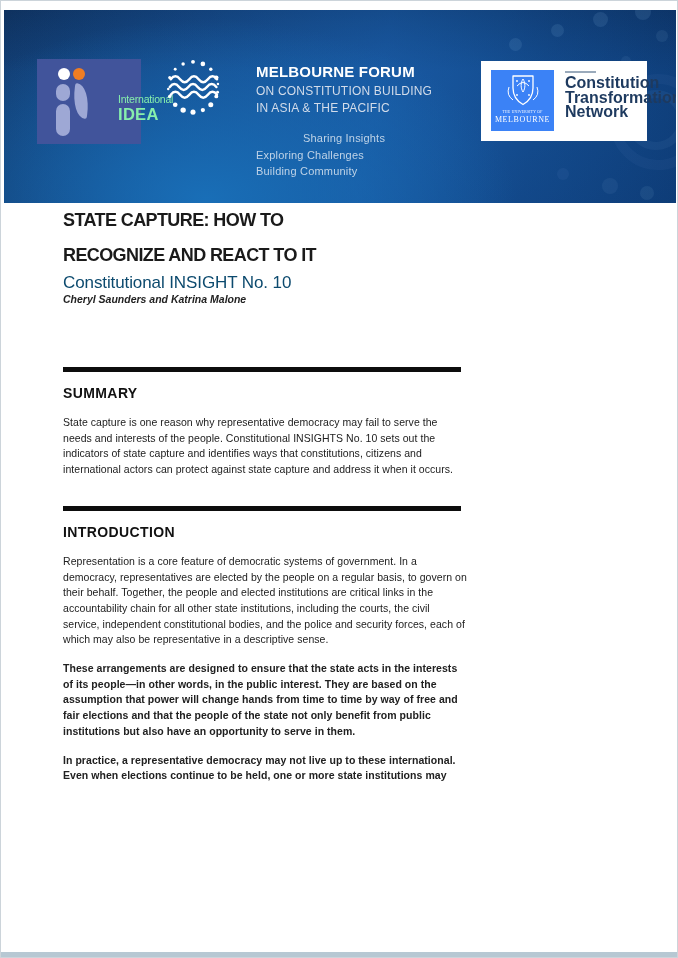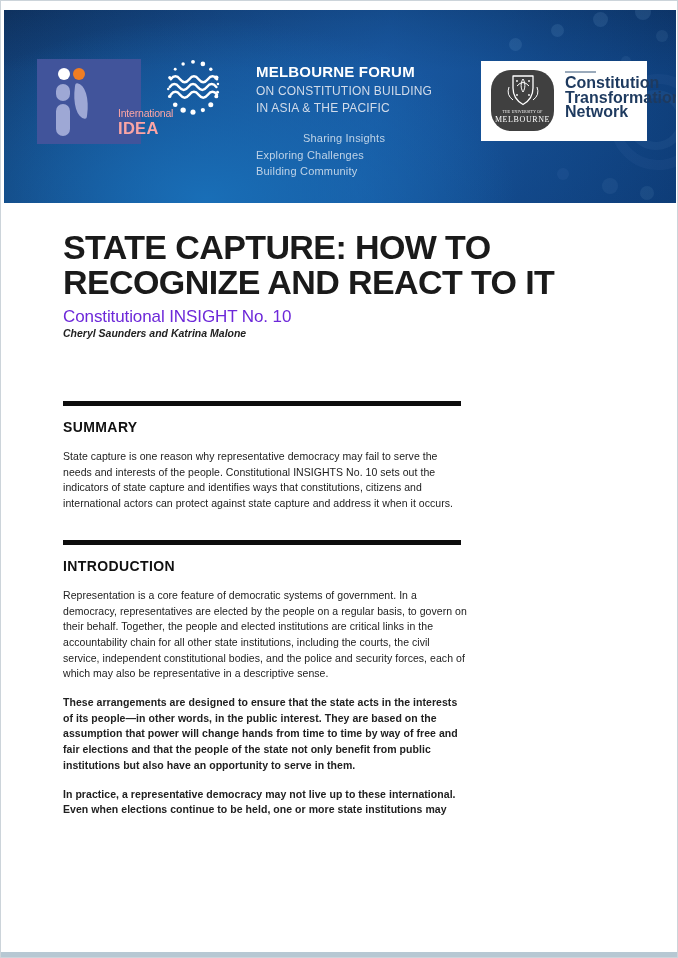--- a/index.html
+++ b/index.html
@@ -46,54 +46,54 @@
   .idea-dot.white { left: 21px; background: #ffffff; }
   .idea-dot.orange { left: 36px; background: #ee7d23; }
   .idea-shape { position: absolute; background: #9ea8d5; }
   .idea-blob { left: 19px; top: 25px; width: 14px; height: 17px; border-radius: 7px; }
   .idea-bar  { left: 19px; top: 45px; width: 14px; height: 32px; border-radius: 7px; }
   .idea-petal {
     left: 36px; top: 25px; width: 16px; height: 34px;
     border-radius: 2px 90% 2px 90%;
     transform: rotate(8deg);
   }
-  .idea-text { position: absolute; left: 33px; top: 48px; color: #fca5a5; padding-left: 48px; }
+  .idea-text { position: absolute; left: 33px; top: 34px; color: #86efac; padding-left: 48px; }
   .idea-line1 { font-size: 10.5px; letter-spacing: -0.2px; display: block; }
   .idea-line2 { font-size: 16.5px; font-weight: bold; letter-spacing: 0.3px; display: block; margin-top: 0px; }
 
   
   .forum-logo { position: absolute; left: 160px; top: 48px; width: 58px; height: 58px; }
   .forum-text { position: absolute; left: 252px; top: 53px; color: #ffffff; }
   .ft-title { font-size: 15px; font-weight: bold; letter-spacing: 0.2px; color: #ffffff; }
   .ft-sub { font-size: 12px; color: #d2dcea; margin-top: 3.5px; letter-spacing: 0.2px; }
   .ft-tag { font-size: 11px; color: #bfd3e7; margin-top: 4.6px; letter-spacing: 0.2px; }
   .ft-tag.first { margin-top: 17px; margin-left: 47px; }
 
   
   .ctn-box {
     position: absolute; left: 477px; top: 51px;
     width: 166px; height: 80px; background: #ffffff;
   }
   .uom-square {
     position: absolute; left: 10px; top: 9px;
-    width: 63px; height: 61px; background: #404040;
-    color: #ffffff; text-align: center; border-radius: 20px;
+    width: 63px; height: 61px; background: #3b82f6;
+    color: #ffffff; text-align: center;
   }
   .uom-crest { display: block; margin: 3px auto 0; }
   .uom-line1 { font-size: 3.6px; letter-spacing: 0.3px; font-family: "Liberation Serif", serif; display: block; margin-top: 1px; }
   .uom-line2 { font-size: 8px; letter-spacing: 0.6px; font-family: "Liberation Serif", serif; display: block; margin-top: 0.5px; }
   .ctn-right { position: absolute; left: 84px; top: 10px; }
   .ctn-rule { display: block; width: 31px; height: 2px; background: #9aaabb; }
   .ctn-name { font-size: 16px; font-weight: bold; color: #1e3a5f; line-height: 14.5px; margin-top: 3px; }
 
   
   .article { position: absolute; left: 62px; top: 202px; width: 560px; }
-  .doc-title { color: #1a1a1a; font-size: 34px; line-height: 35px; font-weight: bold; letter-spacing: -0.6px; margin-top: 27px; }
+  .doc-title { color: #1a1a1a; font-size: 18px; line-height: 35px; font-weight: bold; letter-spacing: -0.6px; }
   .doc-title span { display: block; white-space: nowrap; }
-  .doc-subtitle { color: #6d28d9; font-size: 17px; letter-spacing: -0.1px; margin-top: 7px; }
+  .doc-subtitle { color: #0c4a6e; font-size: 17px; letter-spacing: -0.1px; }
   .doc-authors { color: #222222; font-size: 10.5px; font-weight: bold; font-style: italic; }
 
   .rule-thick { width: 398px; height: 5px; background: #0d0d0d; }
   .rule-summary { margin-top: 62px; }
   .rule-intro { margin-top: 28px; }
   .sec-heading { color: #111111; font-size: 14px; font-weight: bold; letter-spacing: 0.4px; margin-top: 13px; }
   .sec-par { color: #212121; font-size: 10.5px; line-height: 15.7px; width: 404px; margin-top: 14px; letter-spacing: 0.05px; }
   .sec-par + .sec-par { margin-top: 13px; font-weight: bold; }
 
   

